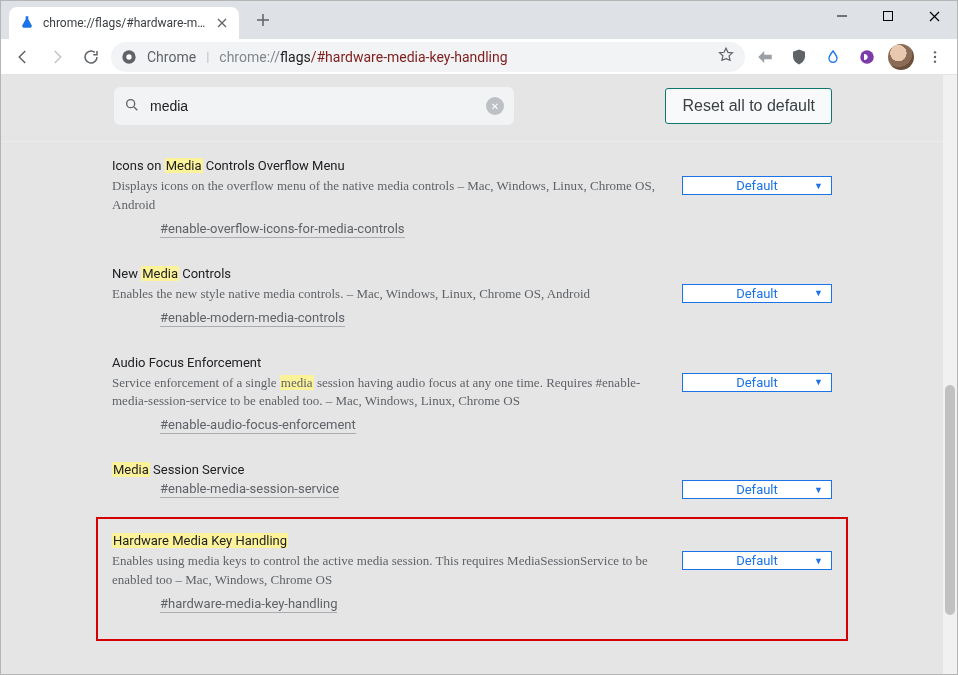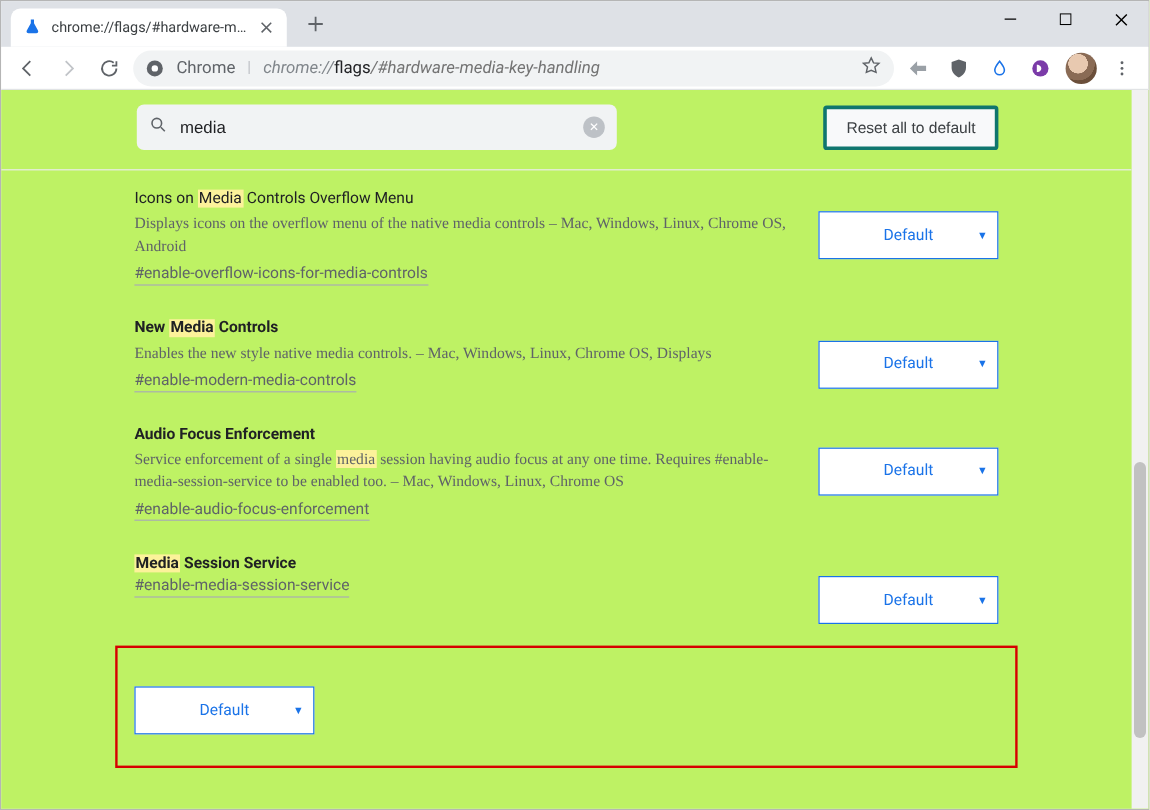--- a/index.html
+++ b/index.html
@@ -16,47 +16,47 @@
   .win-btn { width:46px; height:30px; display:flex; align-items:center; justify-content:center; color:#000; }
   
   .toolbar { height: 36px; background:#fff; border-bottom:1px solid #e1e3e5; display:flex; align-items:center; padding:0 8px; gap:6px; }
   .tool-icon { width:28px; height:28px; display:flex; align-items:center; justify-content:center; border-radius:50%; color:#5f6368; }
   .tool-icon.disabled { color:#b5b8bc; }
   .omnibox { flex:1; height:30px; background:#f1f3f4; border-radius:15px; display:flex; align-items:center; padding:0 10px; gap:10px; color:#5f6368;}
   .omnibox .chrome-icon { width:16px; height:16px; }
   .omni-prefix { color:#5f6368; font-size:14px; }
   .omni-sep { color:#bdc1c6; }
   .omni-url { color:#202124; font-size:14px; }
-  .omni-url .dim { color:#80868b;font-style:italic; }
-  .omni-url .frag { color:#737373; }
+  .omni-url .dim { color:#80868b; }
+  .omni-url .frag { color:#7f1d1d; }
   .star { margin-left:auto; color:#5f6368; }
   .ext-icon { width:28px; height:28px; display:flex; align-items:center; justify-content:center; }
   .avatar { width:26px; height:26px; border-radius:50%; background: radial-gradient(circle at 40% 35%, #e8c9b0 0 35%, #8a6b55 36% 60%, #6b4f3a 61% 100%); }
   
-  .page { flex:1; overflow:hidden; position:relative; background:#bef264; display:flex; }
+  .page { flex:1; overflow:hidden; position:relative; background:#e5e5e5; display:flex; }
   .page-inner { flex:1; overflow:hidden; }
   .scroll-track { width:14px; background:#f1f1f1; position:relative; }
   .scroll-thumb { position:absolute; left:2px; right:2px; background:#c1c1c1; border-radius:5px; }
   .thumb1 { top:310px; height:230px; }
   
   .flags-header { padding: 12px 0 16px; display:flex; justify-content:center; border-bottom:1px solid #ececec; }
   .flags-header-inner { width: 720px; display:flex; align-items:center; gap:20px; padding-left:2px;}
   .searchbox { flex:0 0 400px; height:38px; background:#f1f3f4; border-radius:6px; display:flex; align-items:center; padding:0 10px; gap:10px; }
   .searchbox input { border:none; background:transparent; outline:none; font-size:14px; flex:1; color:#202124; }
   .searchbox .clear { width:18px; height:18px; display:flex; align-items:center; justify-content:center; background:#bdc1c6; border-radius:50%; color:#fff; font-size:10px;}
-  .reset-btn { margin-left:auto; border:3px solid #0f766e; background:#f8f9fa; padding:8px 16px; font-size:13px; color:#3c4043; border-radius:3px; cursor:pointer;}
+  .reset-btn { margin-left:auto; border:1px solid #0f766e; background:#f8f9fa; padding:8px 16px; font-size:16px; color:#3c4043; border-radius:3px; cursor:pointer;}
   
   .content { width:720px; margin: 0 auto; }
   .flag { padding:16px 0 12px; display:flex; gap:23px; align-items:flex-start; font-size:13px; }
   .flag-body { flex:1; }
-  .flag-title { font-size:13px; color:#202124; margin-bottom:4px; font-weight:700;}
+  .flag-title { font-size:13px; color:#202124; margin-bottom:4px; font-weight:400;}
   .flag-desc { color:#5f6368; line-height:1.45; margin-bottom:6px;font-family:Liberation Serif, serif; }
-  .flag-anchor { color:#5f6368; text-decoration:none; border-bottom:1px solid #a9adb2; padding-bottom:1px; display:inline-block;}
+  .flag-anchor { color:#5f6368; text-decoration:none; border-bottom:1px solid #a9adb2; padding-bottom:1px; display:inline-block;margin-left:48px;}
   .flag-select-wrap { flex:0 0 150px; padding-top:18px; }
-  .flag-select { width:150px; height:40px; border:1px solid #1a73e8; background:#fff; color:#1a73e8; font-size:13px; display:flex; align-items:center; justify-content:center; position:relative; }
+  .flag-select { width:150px; height:19px; border:1px solid #1a73e8; background:#fff; color:#1a73e8; font-size:13px; display:flex; align-items:center; justify-content:center; position:relative; }
   .flag-select::after { content:"▼"; color:#1a73e8; font-size:9px; position:absolute; right:8px; }
   mark { background:#fcf29a; color:inherit; padding:0 1px;}
   .highlight-box { border:2px solid #d60000; margin: 6px -16px 0 -16px; padding: 8px 14px 14px; }
   .highlight-box .flag { padding-top:6px; }
   .boldish { font-weight:400; }
 </style>
 </head>
 <body>
 
 <div class="window">
@@ -193,21 +193,21 @@
           <div class="flag-select-wrap">
               <div class="flag-select">
                 <span>Default</span>
               </div>
             </div>
         </div>
 
         <div class="flag">
           <div class="flag-body">
             <div class="flag-title"><span>New </span><mark>Media</mark><span> Controls</span></div>
-            <div class="flag-desc">Enables the new style native media controls. – Mac, Windows, Linux, Chrome OS, Displays</div>
+            <div class="flag-desc">Enables the new style native media controls. – Mac, Windows, Linux, Chrome OS, Android</div>
             <a class="flag-anchor">#enable-modern-media-controls</a>
           </div>
           <div class="flag-select-wrap">
               <div class="flag-select">
                 <span>Default</span>
               </div>
             </div>
         </div>
 
         <div class="flag">
@@ -230,20 +230,25 @@
           </div>
           <div class="flag-select-wrap">
               <div class="flag-select">
                 <span>Default</span>
               </div>
             </div>
         </div>
 
         <div class="highlight-box">
           <div class="flag">
+            <div class="flag-body">
+              <div class="flag-title"><mark>Hardware Media Key Handling</mark></div>
+              <div class="flag-desc">Enables using media keys to control the active media session. This requires MediaSessionService to be enabled too – Mac, Windows, Chrome OS</div>
+              <a class="flag-anchor">#hardware-media-key-handling</a>
+            </div>
             <div class="flag-select-wrap">
                 <div class="flag-select">
                   <span>Default</span>
                 </div>
               </div>
           </div>
         </div>
       </div>
     </div>
     <div class="scroll-track">

